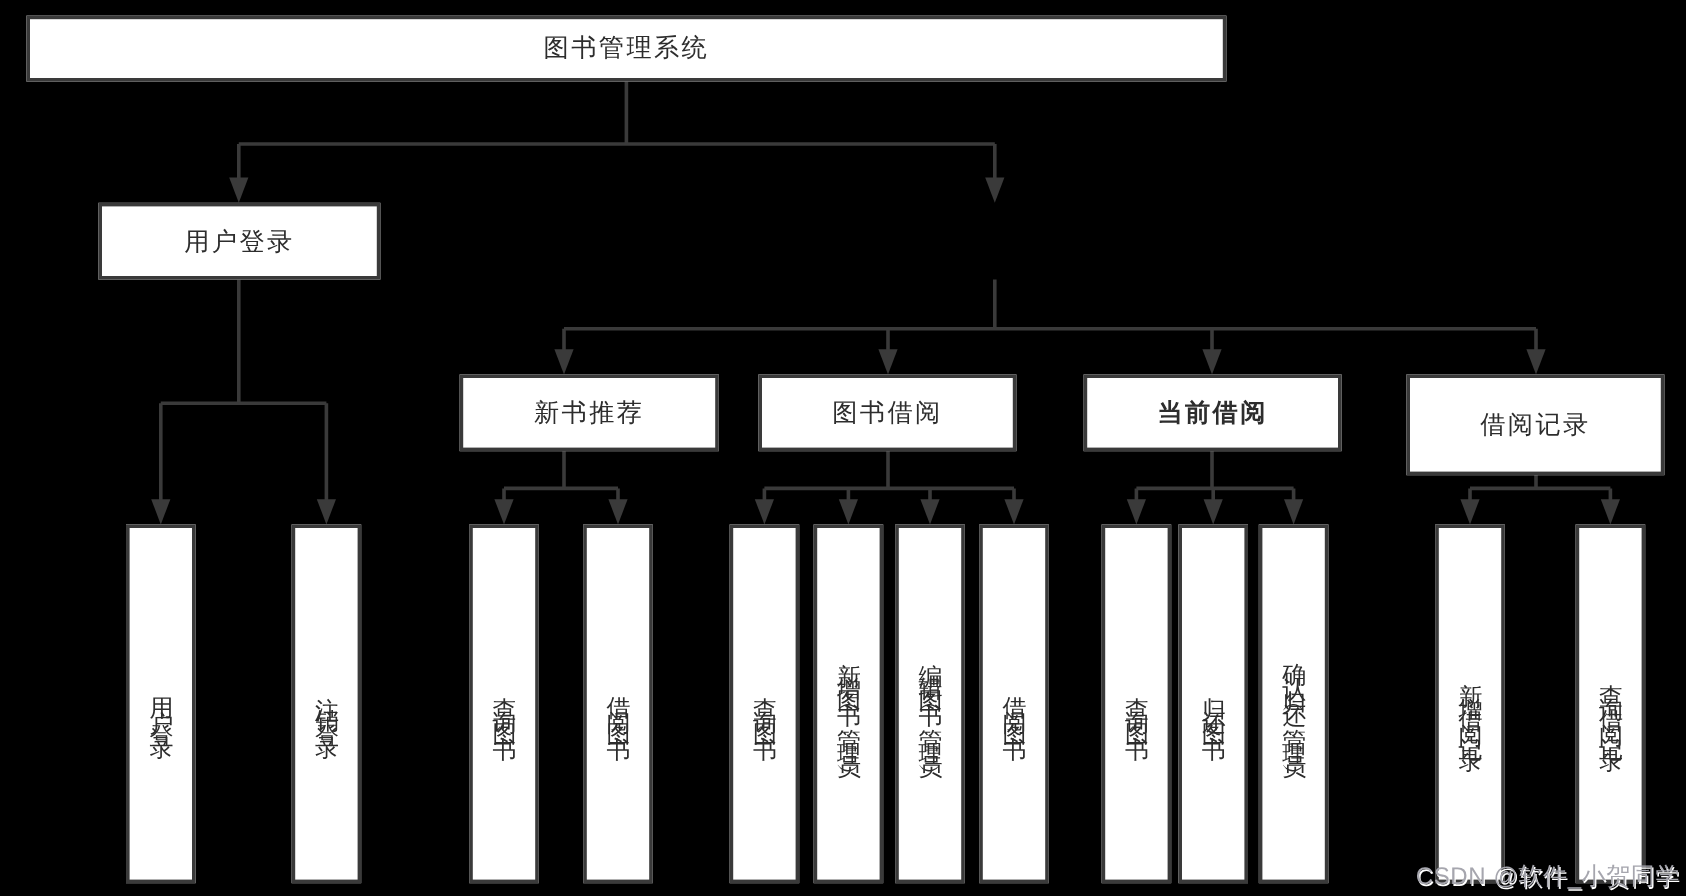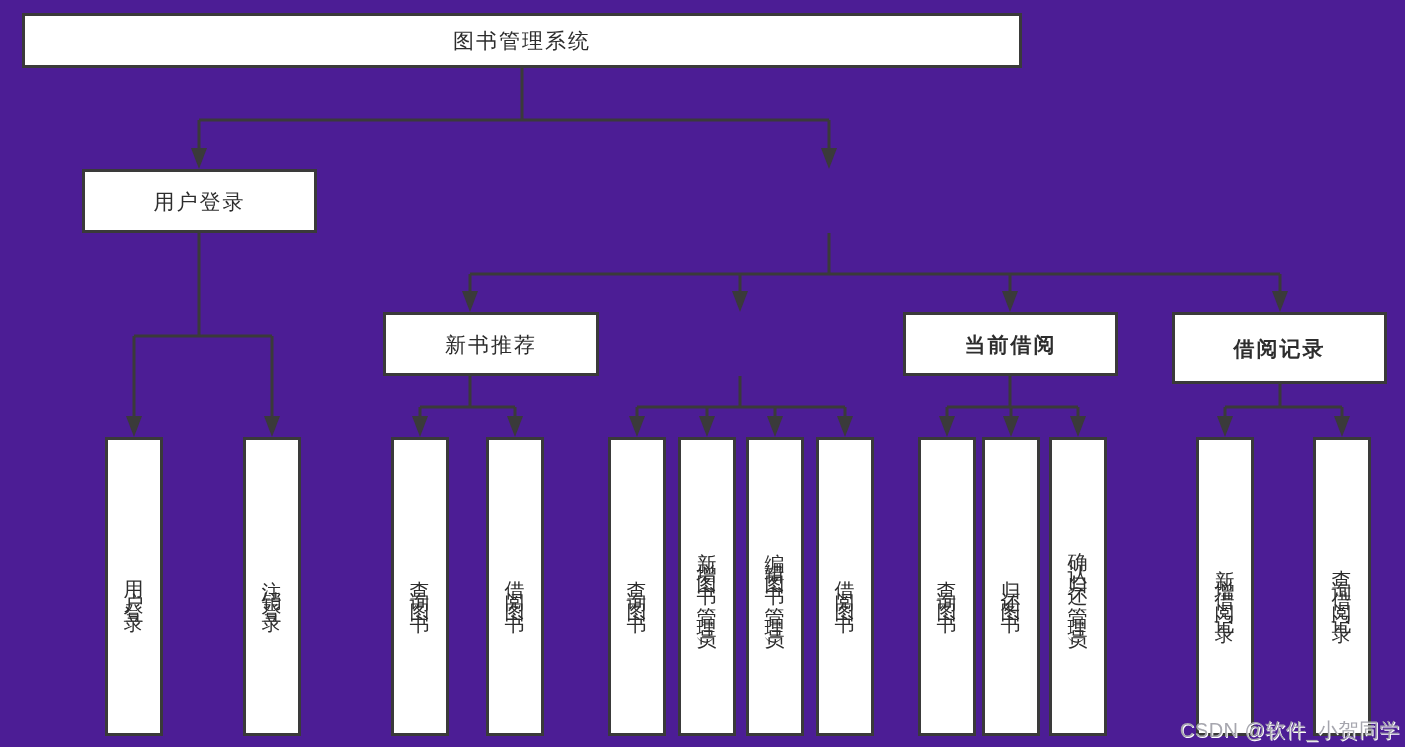--- a/index.html
+++ b/index.html
@@ -1,21 +1,21 @@
 <!DOCTYPE html>
 <html><head>
 <meta charset="utf-8">
 <style>
   * { margin: 0; padding: 0; box-sizing: border-box; }
   html, body { background: #ffffff; }
   .stage {
     position: relative;
     width: 1405px;
     height: 747px;
-    background: #4c1d95;
+    background: #000000;
     overflow: hidden;
     font-family: "Liberation Sans", "DejaVu Sans", sans-serif;
     color: #2d2d2d;
   }
   .wires {
     position: absolute;
     left: 0; top: 0;
     width: 1405px; height: 747px;
     z-index: 1;
   }
@@ -86,22 +86,23 @@
       <polygon points="1217,416 1233,416 1225,437"></polygon>
       <polygon points="1334,416 1350,416 1342,437"></polygon>
     </g>
   </svg>
 
   <div class="node" style="left:22px; top:13px; width:1000px; height:55px;">图书管理系统</div>
 
   <div class="node" style="left:82px; top:169px; width:235px; height:64px;">用户登录</div>
 
   <div class="node" style="left:362px; top:312px; width:216px; height:64px;margin-left:21px;">新书推荐</div>
+  <div class="node" style="left:632px; top:312px; width:215px; height:64px;">图书借阅</div>
   <div class="node" style="left:903px; top:312px; width:215px; height:64px;font-weight:bold;">当前借阅</div>
-  <div class="node" style="left:1172px; top:312px; width:215px; height:72px;font-weight:bold;">借阅记录</div>
+  <div class="node" style="left:1172px; top:312px; width:215px; height:84px;">借阅记录</div>
 
   <div class="node node-v" style="left:105px; top:437px; width:58px; height:299px;">用户登录</div>
   <div class="node node-v" style="left:243px; top:437px; width:58px; height:299px;">注销登录</div>
 
   <div class="node node-v" style="left:391px; top:437px; width:58px; height:299px;">查询图书</div>
   <div class="node node-v" style="left:486px; top:437px; width:58px; height:299px;">借阅图书</div>
 
   <div class="node node-v" style="left:608px; top:437px; width:58px; height:299px;">查询图书</div>
   <div class="node node-v" style="left:678px; top:437px; width:58px; height:299px;">新增图书（管理员）</div>
   <div class="node node-v" style="left:746px; top:437px; width:58px; height:299px;">编辑图书（管理员）</div>

